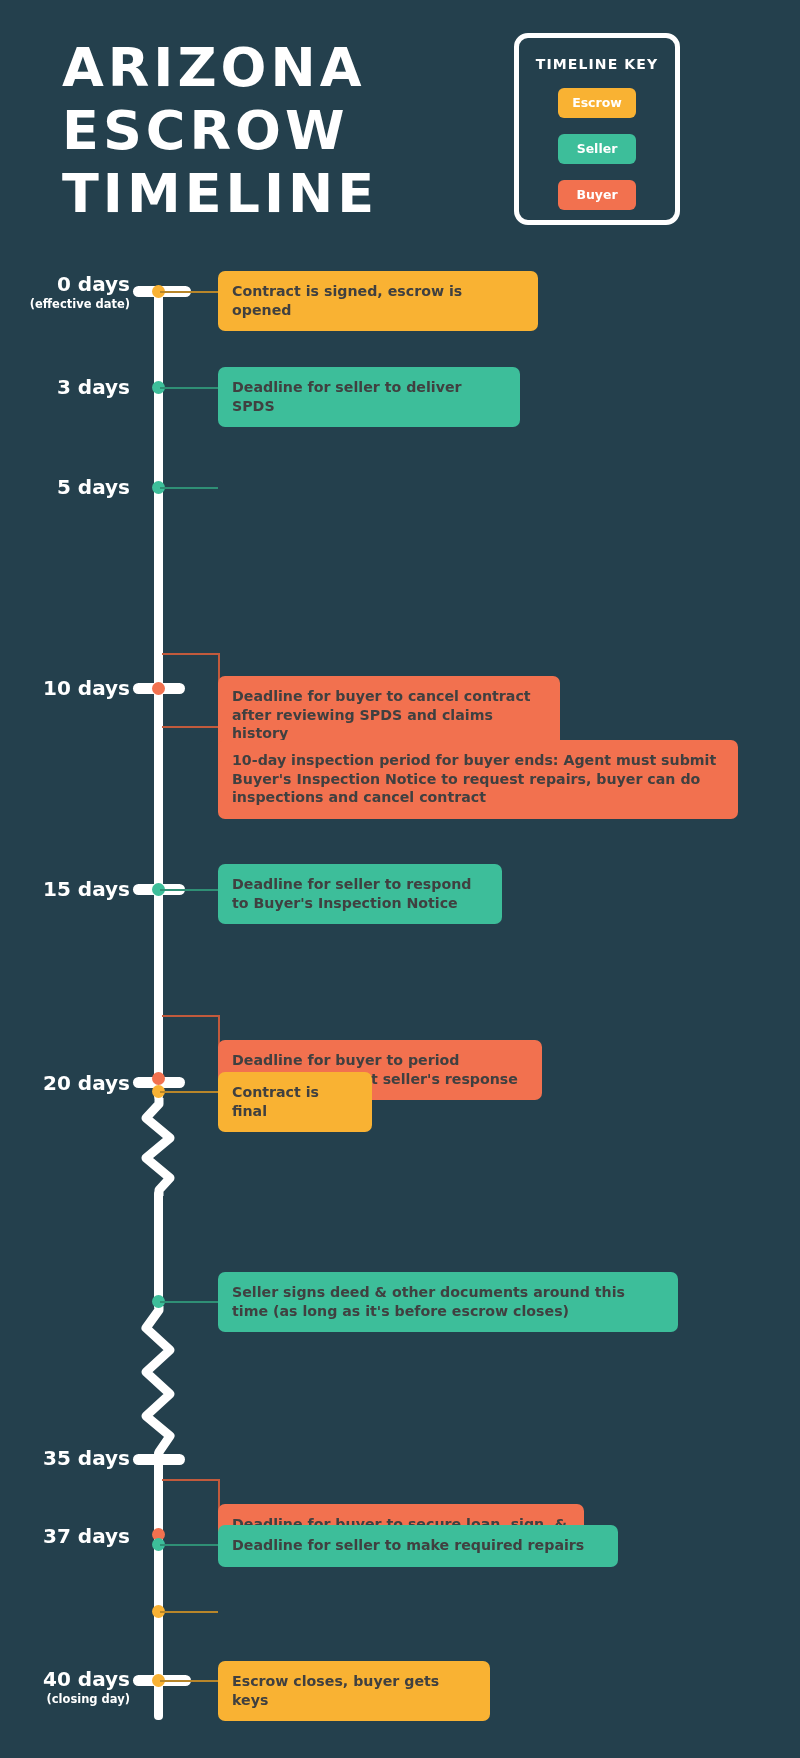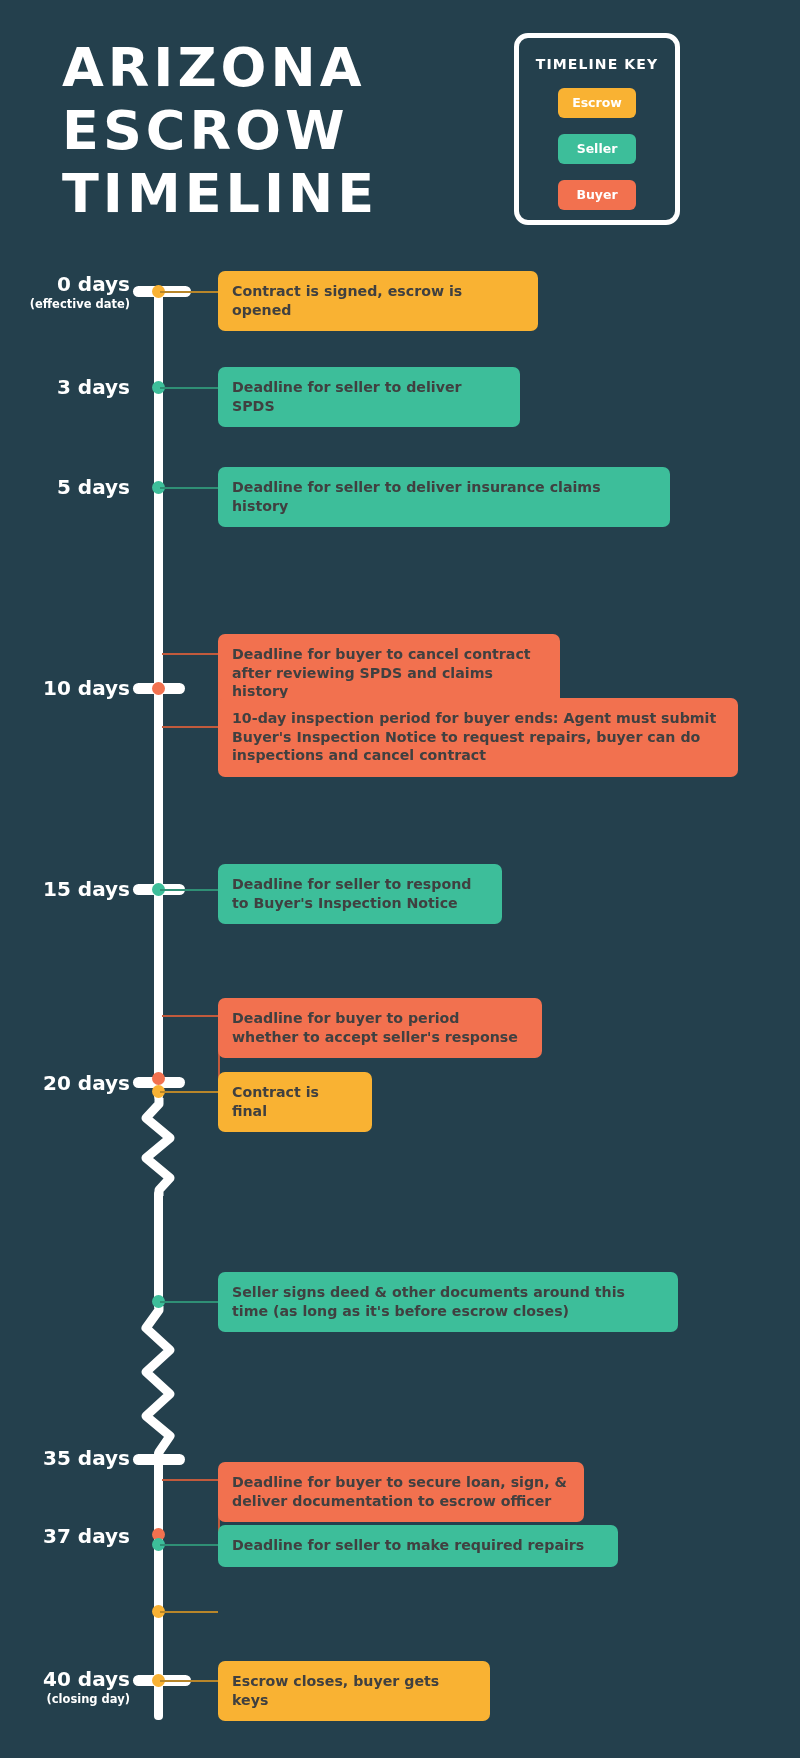--- a/index.html
+++ b/index.html
@@ -162,21 +162,21 @@
     border-radius: 7px;
     color: #404040;
     font-size: 14.2px;
     font-weight: bold;
     line-height: 1.32;
     padding: 11px 14px 12px 14px;
   }
 
   .box.escrow { background: #f9b233; }
   .box.seller { background: #3dbe9a; }
-  .box.buyer  { background: #f2714f; }
+  .box.buyer  { background: #f2714f; margin-top: 42px; }
 
   .node.escrow { background: #f9b233; }
   .node.seller { background: #3dbe9a; }
   .node.buyer  { background: #f2714f; }
 
   .chip.escrow { background: #f9b233; }
   .chip.seller { background: #3dbe9a; }
   .chip.buyer  { background: #f2714f; }
 
   .conn.escrow, .bracket.escrow .spine, .bracket.escrow .arm, .bracket.escrow .stem { background: #b8862a; }
@@ -232,21 +232,20 @@
   <div class="node seller" data-name="timeline-node-1-seller" style="top:121px;"></div>
   <div class="conn seller" data-name="connector-e1" style="top:127px; width:58px;"></div>
   <div class="box seller" data-name="event-box-e1" style="top:107px; left:218px; width:302px;">Deadline for seller to deliver SPDS</div>
 
   <div class="day-label" data-name="day-label-2" style="top:216px; left:-30px;">
     <span class="d-main" data-name="day-value-2">5 days</span>
     <span class="d-sub" data-name="day-sublabel-2"></span>
   </div>
   <div class="node seller" data-name="timeline-node-2-seller" style="top:221px;"></div>
   <div class="conn seller" data-name="connector-e2" style="top:227px; width:58px;"></div>
-  <div class="box seller" data-name="event-box-e2" style="top:207px; left:218px; width:452px;">Deadline for seller to deliver insurance claims history</div>
 
   <div class="day-label" data-name="day-label-3" style="top:417px; left:-30px;">
     <span class="d-main" data-name="day-value-3">10 days</span>
     <span class="d-sub" data-name="day-sublabel-3"></span>
   </div>
   <div class="tick short" data-name="timeline-tick-3" style="top:423px;"></div>
   <div class="node buyer" data-name="timeline-node-3-buyer" style="top:422px;"></div>
 
   <div class="bracket buyer" data-name="connector-bracket-10-days" style="top:393px; height:75px;">
     <div class="spine" data-name="bracket-spine"></div>

